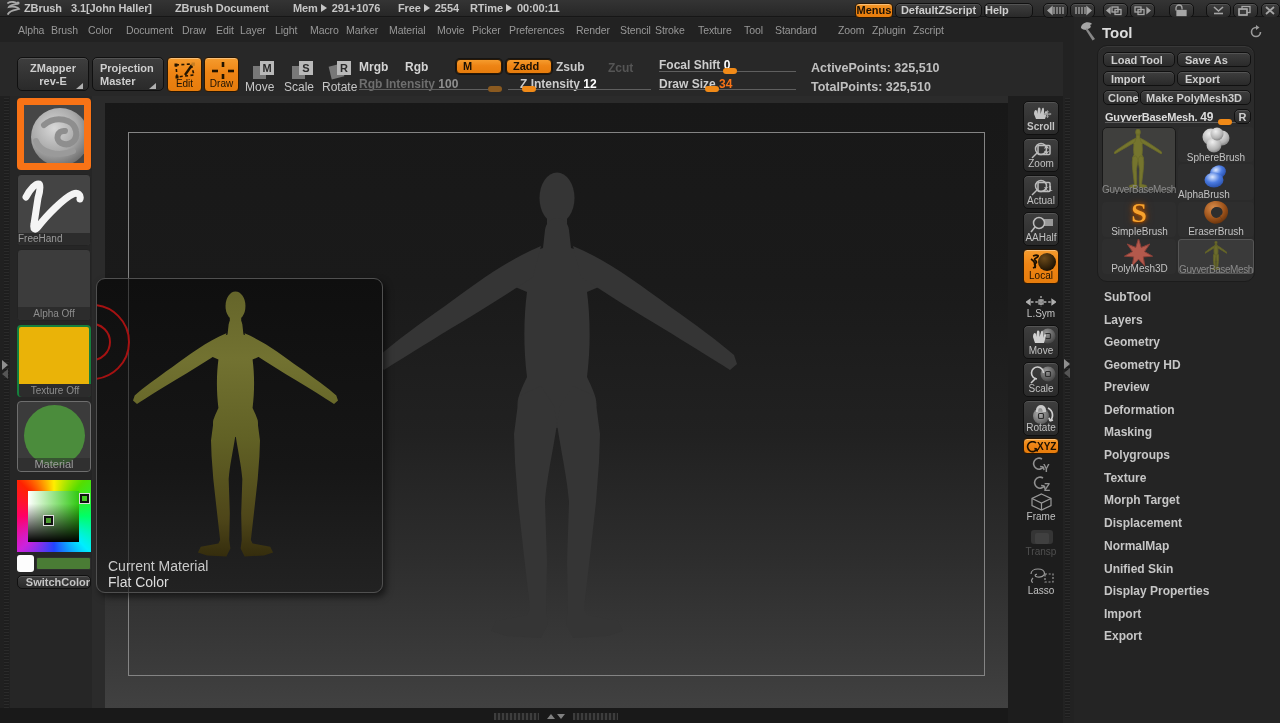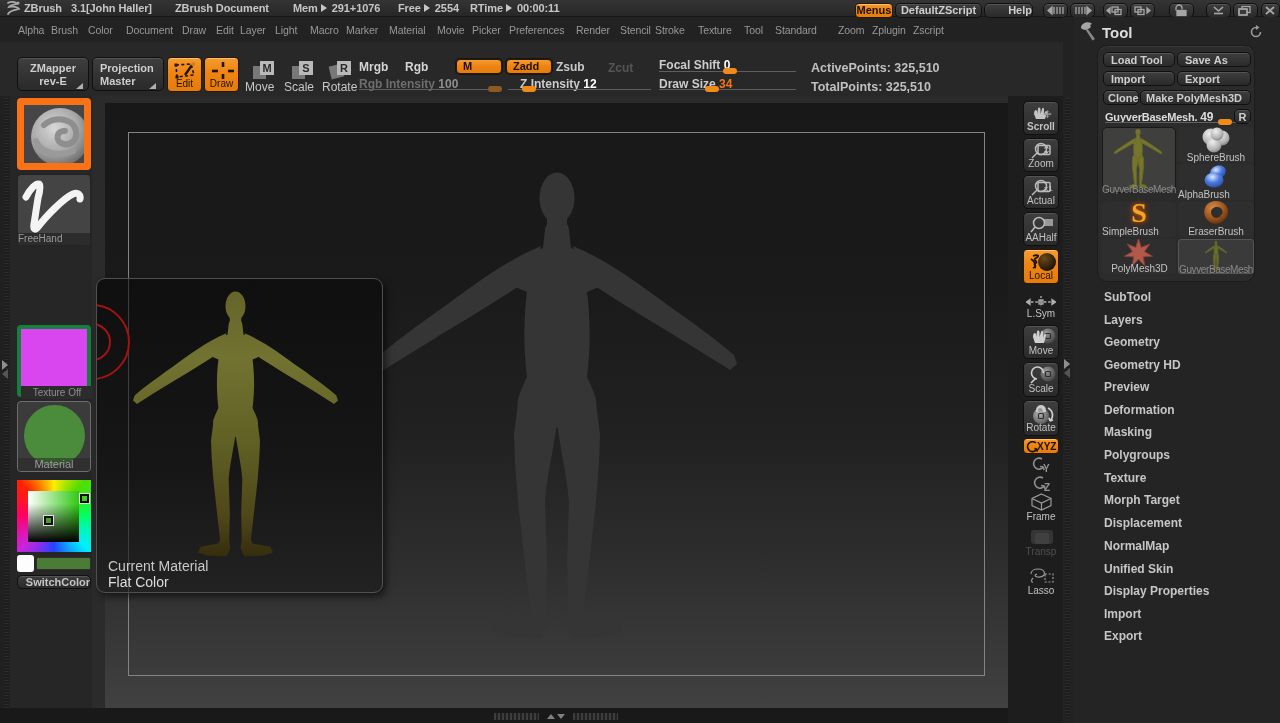--- a/index.html
+++ b/index.html
@@ -38,21 +38,21 @@
 </svg>
 <div class="abs b ttl" style="left:24px">ZBrush</div>
 <div class="abs b ttl" style="left:71px">3.1[John&nbsp;Haller]</div>
 <div class="abs b ttl" style="left:175px">ZBrush&nbsp;Document</div>
 <div class="abs b ttl" style="left:293px">Mem<span class="tri"></span>291+1076</div>
 <div class="abs b ttl" style="left:398px">Free<span class="tri"></span>2554</div>
 <div class="abs b ttl" style="left:470px">RTime<span class="tri"></span>00:00:11</div>
 
 <div class="abs obtn" style="left:855px;top:3px;width:38px;height:15px;font-size:11px;text-align:center;line-height:13px">Menus</div>
 <div class="abs dbtn" style="left:895px;top:3px;width:87px;height:15px;font-size:11px;text-align:center;line-height:13px">DefaultZScript</div>
-<div class="abs dbtn" style="left:984px;top:3px;width:49px;height:15px;font-size:11px;text-align:right;line-height:13px">Help</div>
+<div class="abs dbtn" style="left:984px;top:3px;width:49px;height:15px;font-size:11px;text-align:left;line-height:13px">Help</div>
 <div class="abs dbtn" style="left:1043px;top:3px;width:25px;height:15px"></div>
 <div class="abs dbtn" style="left:1070px;top:3px;width:25px;height:15px"></div>
 <div class="abs dbtn" style="left:1103px;top:3px;width:25px;height:15px"></div>
 <div class="abs dbtn" style="left:1130px;top:3px;width:25px;height:15px"></div>
 <div class="abs dbtn" style="left:1169px;top:3px;width:25px;height:15px"></div>
 <div class="abs dbtn" style="left:1206px;top:3px;width:25px;height:15px"></div>
 <div class="abs dbtn" style="left:1233px;top:3px;width:25px;height:15px"></div>
 <div class="abs dbtn" style="left:1261px;top:3px;width:19px;height:15px"></div>
 <svg class="abs" style="left:1043px;top:3px" width="237" height="15" viewBox="0 0 237 15">
  <g stroke="#a6a6a6" stroke-width="1.3" fill="#a6a6a6">
@@ -252,22 +252,25 @@
  <div class="abs" style="left:0;top:58px;width:72px;height:12px;background:#2c2c2c;color:#9a9a9a;font-size:10px;text-align:center;line-height:12px">Standard</div>
 </div>
 
 <div class="abs" style="left:17px;top:174px;width:74px;height:72px;background:#444;border:1px solid #232323;border-radius:4px;overflow:hidden">
  <svg width="72" height="70" style="filter:blur(0.4px)">
         <path d="M8 22 C12 14 18 8 21 9 C23 10 22 16 20 23 L16 49 C15 54 17 56 20 52 C28 41 46 23 55 19 C60 17 63 20 62 24" stroke="#f4f4f4" stroke-width="7" fill="none" stroke-linecap="round" stroke-linejoin="round"></path>
       </svg>
  <div class="abs" style="left:0;top:58px;width:72px;height:12px;background:#2c2c2c;color:#9a9a9a;font-size:10px;text-align:left;line-height:12px">FreeHand</div>
 </div>
 
-
-<div class="abs" style="left:17px;top:325px;width:74px;height:72px;background:#d946ef;border:4px solid #15803d;border-radius:4px">
+<div class="abs" style="left:17px;top:249px;width:74px;height:72px;background:#3c3c3c;border:1px solid #232323;border-radius:4px">
+ <div class="abs" style="left:0;top:57px;width:72px;height:13px;background:#2c2c2c;color:#8d8d8d;font-size:10px;text-align:center;line-height:13px;border-radius:0 0 3px 3px">Alpha&nbsp;Off</div>
+</div>
+
+<div class="abs" style="left:17px;top:325px;width:74px;height:72px;background:#eab308;border:2px solid #15803d;border-radius:4px">
  <div class="abs" style="left:0;top:57px;width:72px;height:13px;background:#2c2c2c;color:#8d8d8d;font-size:10px;text-align:center;line-height:13px;border-radius:0 0 3px 3px">Texture&nbsp;Off</div>
 </div>
 
 <div class="abs" style="left:17px;top:401px;width:74px;height:71px;background:#3b3b3b;border:1px solid #6e6e6e;border-radius:4px">
  <div class="abs" style="left:6px;top:3px;width:61px;height:61px;border-radius:50%;background:#4b8c3c"></div>
  <div class="abs" style="left:0;top:56px;width:72px;height:13px;background:rgba(40,40,40,.55);color:#9d9d9d;font-size:11px;text-align:center;line-height:13px;border-radius:0 0 3px 3px">Material</div>
 </div>
 
 <div class="abs" style="left:17px;top:480px;width:74px;height:72px;background:conic-gradient(from 0deg,#ffee00 0deg,#55dd00 40deg,#00ff66 90deg,#00eeff 135deg,#2244ff 180deg,#cc22dd 225deg,#ff0066 270deg,#ff2200 315deg,#ffee00 360deg)">
  <div class="abs" style="left:11px;top:11px;width:51px;height:51px;background:linear-gradient(to top,#000,rgba(0,0,0,0) 75%),linear-gradient(to right,#ffffff,#30c912)"></div>
@@ -482,21 +485,21 @@
           <stop offset="0.45" stop-color="#4a7ae0"></stop>
           <stop offset="1" stop-color="#1c3f94"></stop>
         </radialGradient>
       </defs>
       <ellipse cx="18" cy="8" rx="8" ry="6.5" fill="url(#ab)" transform="rotate(-20 18 8)"></ellipse>
       <ellipse cx="14" cy="16" rx="9.5" ry="7.5" fill="url(#ab)"></ellipse>
     </svg>
 <div class="abs" style="left:1178px;top:189px;width:76px;font-size:10px;color:#c2c2c2;text-align:left">AlphaBrush</div>
 
 <div class="abs" style="left:1124px;top:200px;width:30px;height:26px;font-family:'Liberation Serif',serif;font-weight:bold;font-size:28px;line-height:26px;text-align:center;color:#f7a22d;text-shadow:0 0 4px #c75f00,0 0 8px #8a3c00,0 1px 1px #5a2800">S</div>
-<div class="abs" style="left:1102px;top:226px;width:75px;font-size:10px;color:#c2c2c2;">SimpleBrush</div>
+<div class="abs" style="left:1102px;top:226px;width:75px;font-size:10px;color:#c2c2c2;text-align:center">SimpleBrush</div>
 
 <svg class="abs" style="left:1200px;top:200px" width="32" height="26" viewBox="0 0 32 26">
       <defs>
         <radialGradient id="eb" cx="0.38" cy="0.3" r="0.85">
           <stop offset="0" stop-color="#d98c4a"></stop>
           <stop offset="0.55" stop-color="#9c521a"></stop>
           <stop offset="1" stop-color="#4e2406"></stop>
         </radialGradient>
       </defs>
       <path d="M16 1 C24 1 29 7 28 13 C27.5 16 26 19 23 21 L20 16 C22 15 23 13 22.5 11 C22 8 19 6.5 16 7 C12 7.5 10 11 11.5 14.5 C13 18 17 19 20 16.5 L23 21 C20 24 14 25 10 22 C5 19 3 13 5 8 C7 3 11 1 16 1 Z" fill="url(#eb)"></path>

